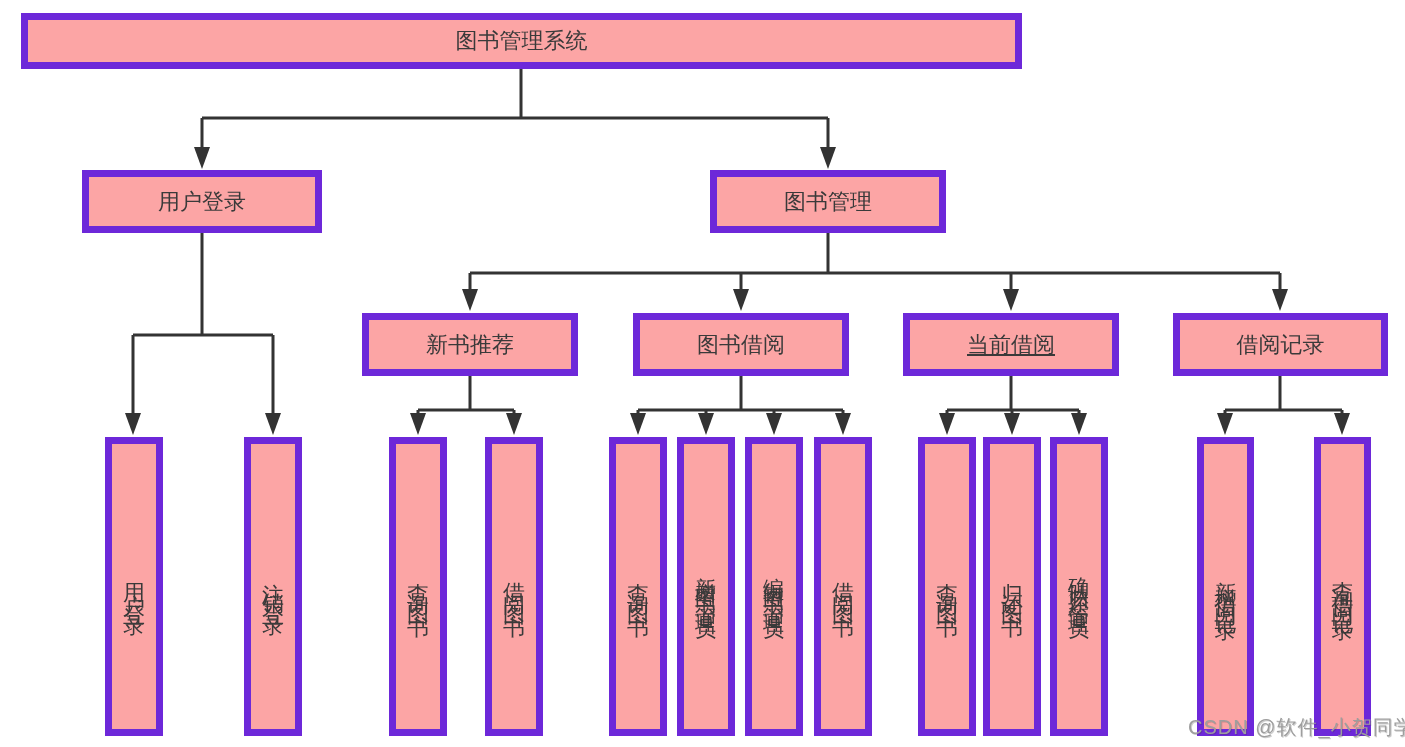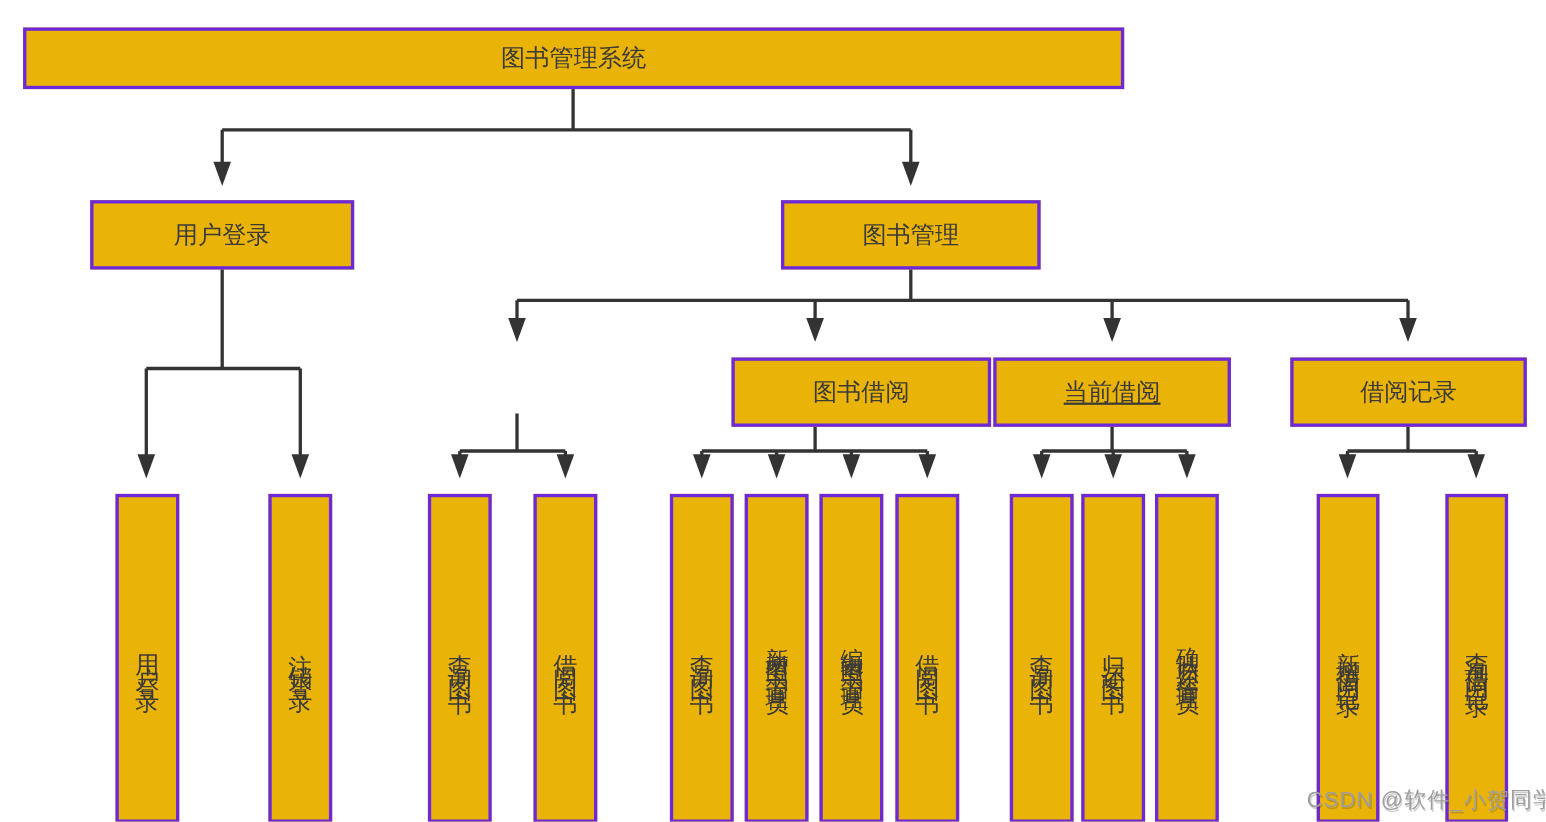--- a/index.html
+++ b/index.html
@@ -7,28 +7,27 @@
     position:relative;
     width:1405px;height:747px;
     background:#ffffff;
     font-family:"Liberation Sans","DejaVu Sans",sans-serif;
     overflow:hidden;
   }
   #wires{position:absolute;left:0;top:0;width:1405px;height:747px;}
   .node{
     position:absolute;
     box-sizing:border-box;
-    border:3px solid #6d28d9;
-    background:#eab308;
+    border:7px solid #6d28d9;
+    background:#fca5a5;
     color:#3a3a3a;
     display:flex;align-items:center;justify-content:center;
     font-size:22px;
     text-align:center;
     line-height:1;
-    margin-top:12px;
   }
   .leaf{
     writing-mode:vertical-rl;
     text-orientation:mixed;
   }
   .s4{letter-spacing:11px;}
   .s6{letter-spacing:8px;}
   .s9{letter-spacing:6px;font-size:21px;}
   #watermark{
     position:absolute;
@@ -75,21 +74,22 @@
       <polygon points="1225,435 1217,413 1233,413"></polygon>
       <polygon points="1342,435 1334,413 1350,413"></polygon>
     </g>
   </svg>
 
   <div class="node" style="left:21px;top:13px;width:1001px;height:56px;">图书管理系统</div>
 
   <div class="node" style="left:82px;top:170px;width:240px;height:63px;">用户登录</div>
   <div class="node" style="left:710px;top:170px;width:236px;height:63px;">图书管理</div>
 
-  <div class="node" style="left:665px;top:313px;width:236px;height:63px;">图书借阅</div>
+  <div class="node" style="left:362px;top:313px;width:216px;height:63px;">新书推荐</div>
+  <div class="node" style="left:633px;top:313px;width:216px;height:63px;">图书借阅</div>
   <div class="node" style="left:903px;top:313px;width:216px;height:63px;text-decoration:underline;">当前借阅</div>
   <div class="node" style="left:1173px;top:313px;width:215px;height:63px;">借阅记录</div>
 
   <div class="node leaf s4" style="left:105px;top:437px;width:58px;height:299px;">用户登录</div>
   <div class="node leaf s4" style="left:244px;top:437px;width:58px;height:299px;">注销登录</div>
 
   <div class="node leaf s4" style="left:389px;top:437px;width:58px;height:299px;">查询图书</div>
   <div class="node leaf s4" style="left:485px;top:437px;width:58px;height:299px;">借阅图书</div>
 
   <div class="node leaf s4" style="left:609px;top:437px;width:58px;height:299px;">查询图书</div>

